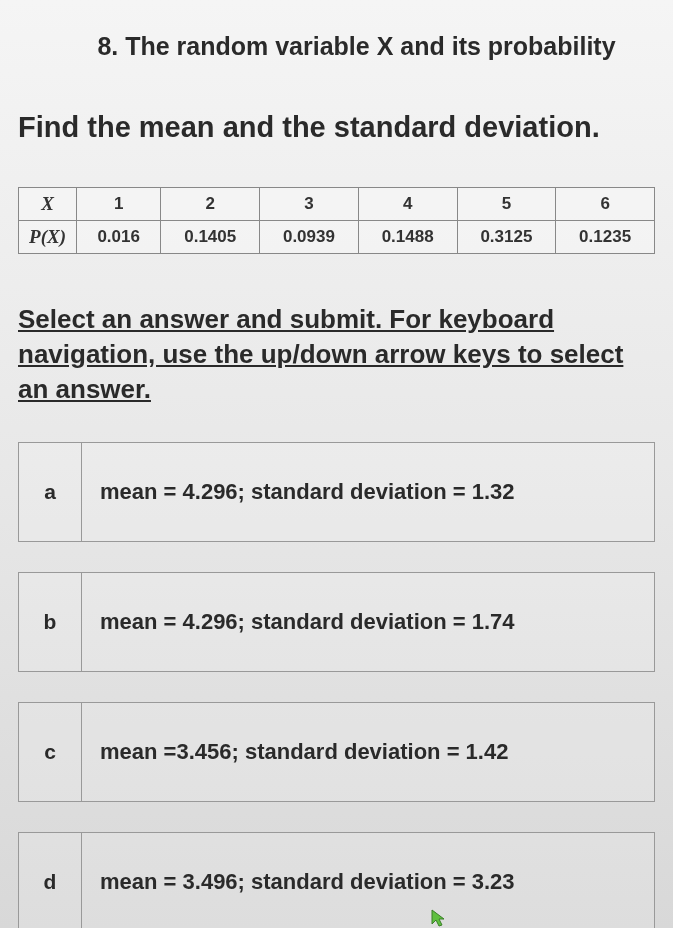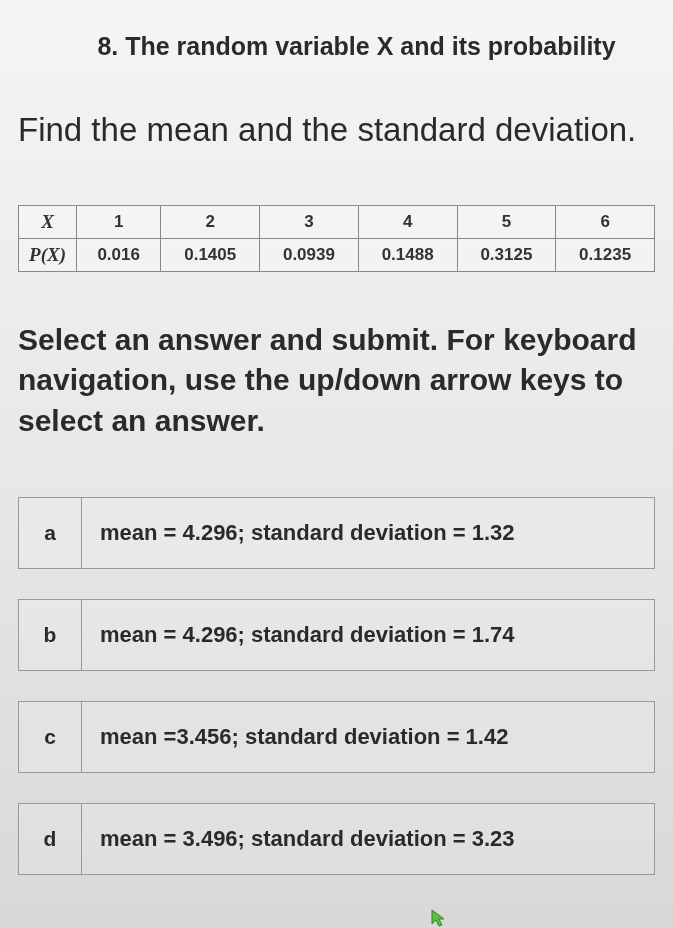--- a/index.html
+++ b/index.html
@@ -17,23 +17,23 @@
       overflow: hidden;
     }
     .question-header {
       font-size: 25px;
       font-weight: bold;
       line-height: 1.35;
       text-align: center;
       margin: 0 20px 30px 60px;
     }
     .question-prompt {
-      font-size: 33px;
-      font-weight: normal;
-      margin-bottom: 56px;
+      font-size: 29px;
+      font-weight: bold;
+      margin-bottom: 43px;
     }
     .data-table {
       border-collapse: collapse;
       width: 100%;
       margin-bottom: 48px;
       background: rgba(255,255,255,0.3);
     }
     .data-table td, .data-table th {
       border: 1px solid #888;
       padding: 5px 6px;
@@ -42,24 +42,25 @@
       font-weight: bold;
       color: #333;
     }
     .data-table .row-header {
       font-style: italic;
       font-family: 'Times New Roman', serif;
       font-size: 19px;
       width: 58px;
     }
     .instructions {
-      font-size: 30px;
+      font-size: 26px;
       font-weight: bold;
       line-height: 1.35;
-      margin-bottom: 56px;
+      margin-bottom: 35px;
+      text-decoration: underline;
     }
     .options {
       display: flex;
       flex-direction: column;
       gap: 30px;
     }
     .option-row {
       display: flex;
       align-items: stretch;
       gap: 0;
@@ -71,21 +72,21 @@
       align-items: center;
       justify-content: center;
       font-size: 21px;
       font-weight: bold;
       background: rgba(255,255,255,0.15);
     }
     .option-text {
       border: 1px solid #999;
       border-left: none;
       flex: 1;
-      padding: 22px 18px;
+      padding: 36px 18px;
       font-size: 22px;
       font-weight: bold;
       background: rgba(255,255,255,0.15);
     }
     .cursor {
       position: absolute;
       left: 430px;
       top: 908px;
       color: #5fbf3f;
       font-size: 20px;

